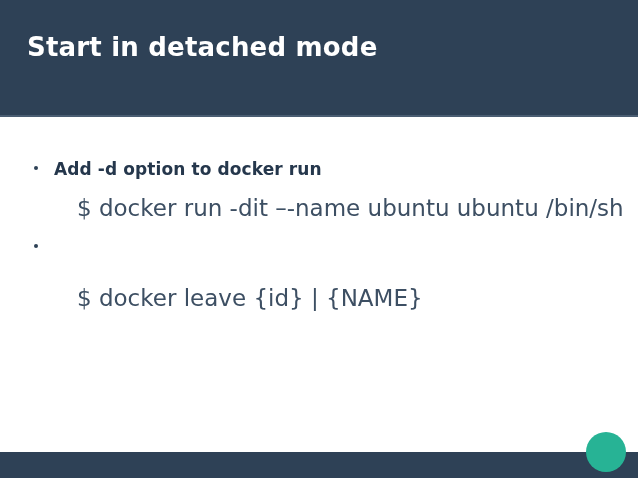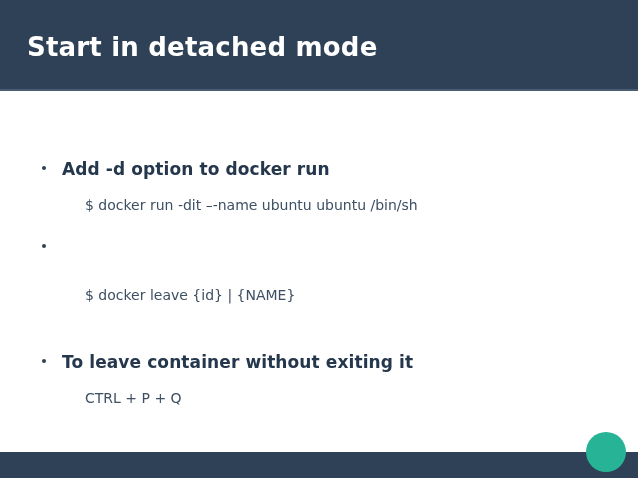--- a/index.html
+++ b/index.html
@@ -20,21 +20,21 @@
     background: #ffffff;
     overflow: hidden;
   }
 
   
   .slide-header {
     position: absolute;
     left: 0;
     top: 0;
     width: 638px;
-    height: 91px;
+    height: 117px;
     background: #2e4156;
     border-bottom: 2px solid #4a5d72;
     box-sizing: border-box;
   }
   .slide-title {
     position: absolute;
     left: 27px;
     top: 32px;
     font-size: 26px;
     font-weight: bold;
@@ -46,21 +46,21 @@
   
   .slide-body {
     position: absolute;
     left: 0;
     top: 99px;
     width: 638px;
     height: 353px;
   }
   .bullet-group {
     position: absolute;
-    left: 12px;
+    left: 4px;
     width: 540px;
   }
   .bullet-group.g0 { top: 60px; }
   .bullet-group.g1 { top: 150px; }
   .bullet-group.g2 { top: 253px; }
 
   .bullet-row {
     position: relative;
     display: flex;
     align-items: baseline;
@@ -84,21 +84,21 @@
     white-space: nowrap;
     letter-spacing: 0.1px;
   }
   .command-row {
     position: relative;
     padding-left: 73px;
     margin-top: 12px;
     height: 24px;
   }
   .command-text {
-    font-size: 14px;
+    font-size: 23px;
     font-weight: normal;
     color: #3d4f63;
     white-space: nowrap;
   }
 
   
   .slide-footer {
     position: absolute;
     left: 0;
     top: 452px;
@@ -139,28 +139,19 @@
 
     <div class="bullet-group g1">
       <div class="bullet-row">
         <span class="bullet-dot"></span>
       </div>
       <div class="command-row">
         <span class="command-text">$ docker leave {id} | {NAME}</span>
       </div>
     </div>
 
-    <div class="bullet-group g2">
-      <div class="bullet-row">
-        <span class="bullet-dot"></span>
-        <span class="bullet-text">To leave container without exiting it</span>
-      </div>
-      <div class="command-row">
-        <span class="command-text">CTRL + P + Q</span>
-      </div>
-    </div>
 
   </div>
 
   <div class="slide-footer"></div>
   <div class="footer-circle"></div>
 
 </div>
 
 </body></html>

